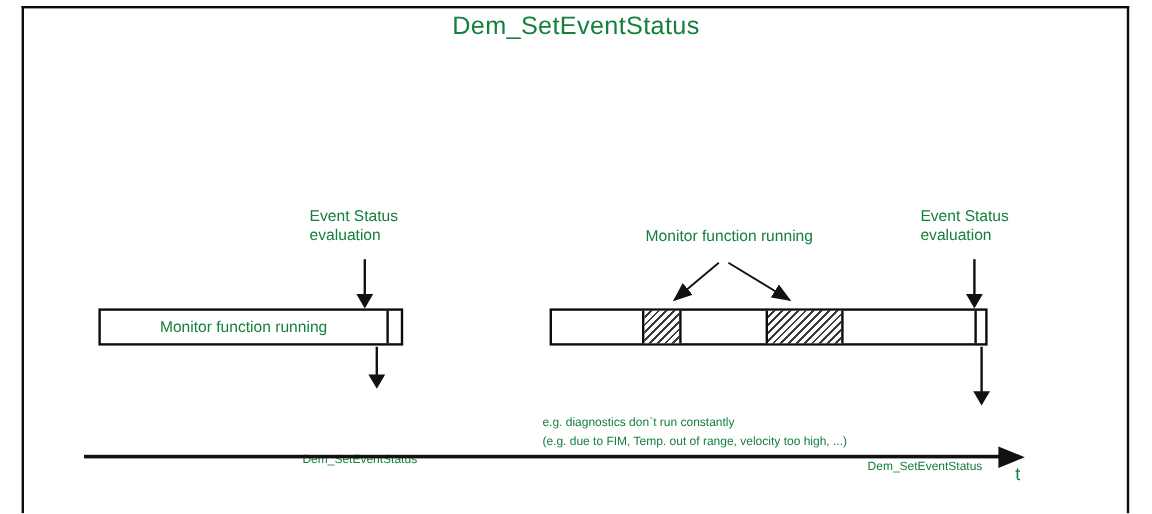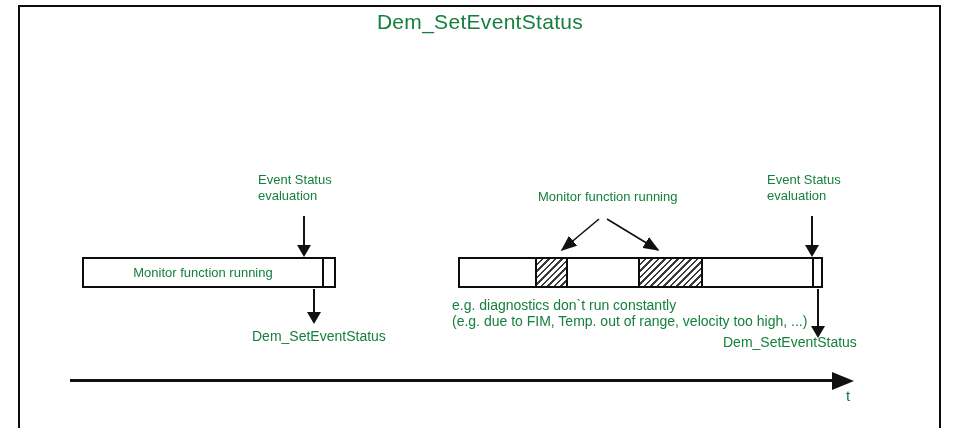--- a/index.html
+++ b/index.html
@@ -4,21 +4,21 @@
 <style>
   html,body{margin:0;padding:0;background:#fff;}
   #canvas{
     position:relative;width:960px;height:428px;background:#ffffff;
     font-family:"Liberation Sans","DejaVu Sans",sans-serif;color:#15803d;overflow:hidden;
   }
   .abs{position:absolute;}
   #frame{left:18px;top:5px;width:919px;bottom:0;border:2px solid #0c0c0c;border-bottom:none;background:#fff;}
   #title{left:0;top:10px;width:960px;text-align:center;font-size:21px;letter-spacing:0.3px;}
   .small-label{font-size:13px;line-height:16px;}
-  .body-text{font-size:14px;line-height:16px;}
+  .body-text{font-size:10px;line-height:16px;margin-top:48px;}
   .vline{width:2px;background:#111;}
   .ah-down{width:0;height:0;border-left:7px solid transparent;border-right:7px solid transparent;border-top:12px solid #111;}
   .bar{height:31px;border:2px solid #0c0c0c;background:#fff;box-sizing:border-box;}
   .bar-divider{position:absolute;top:0;bottom:0;width:2px;background:#0c0c0c;}
   .hatch{position:absolute;top:0;bottom:0;box-sizing:border-box;border-left:2px solid #0c0c0c;border-right:2px solid #0c0c0c;
     background:repeating-linear-gradient(135deg,#ffffff 0px,#ffffff 3px,#3a3a3a 3px,#3a3a3a 4.6px);}
   #left-bar-label{width:100%;text-align:center;line-height:27px;padding-right:12px;box-sizing:border-box;font-size:13px;}
   #timeline-line{left:70px;top:379px;width:763px;height:3px;background:#111;}
   #timeline-head{left:832px;top:372px;width:0;height:0;border-left:22px solid #111;border-top:9px solid transparent;border-bottom:9px solid transparent;}
   #t-label{left:846px;top:387px;font-size:15px;}

